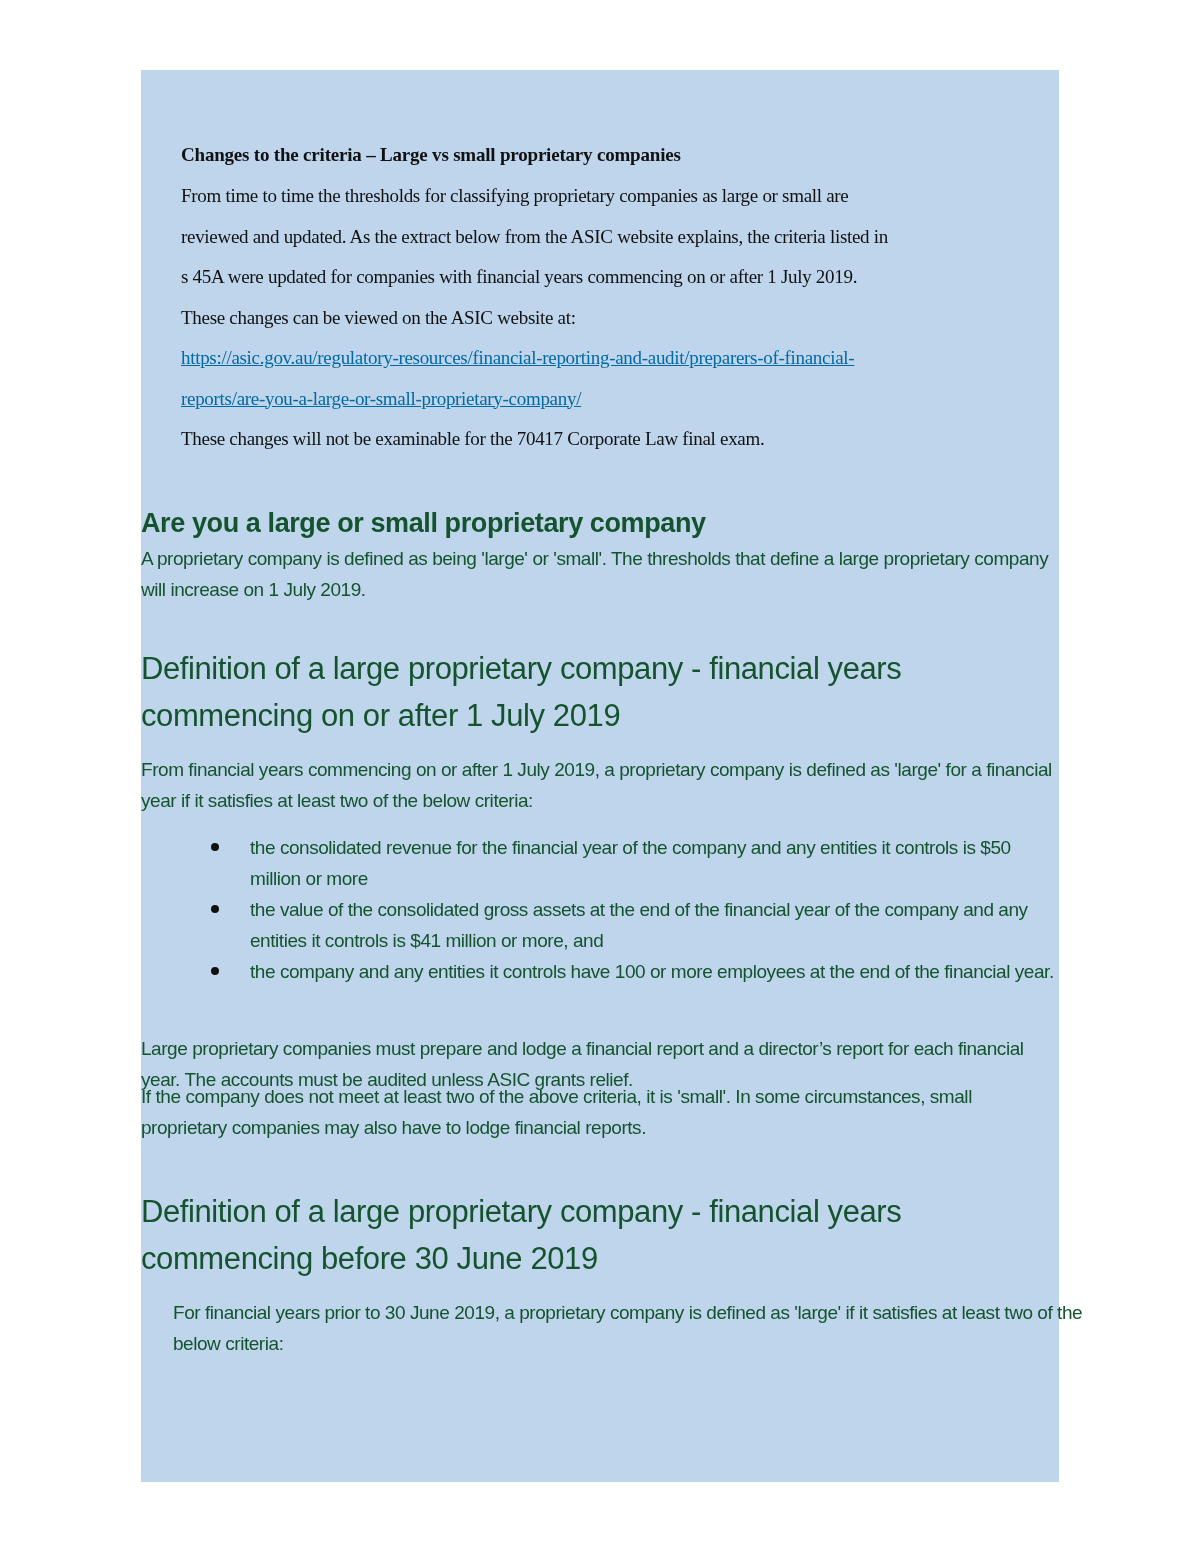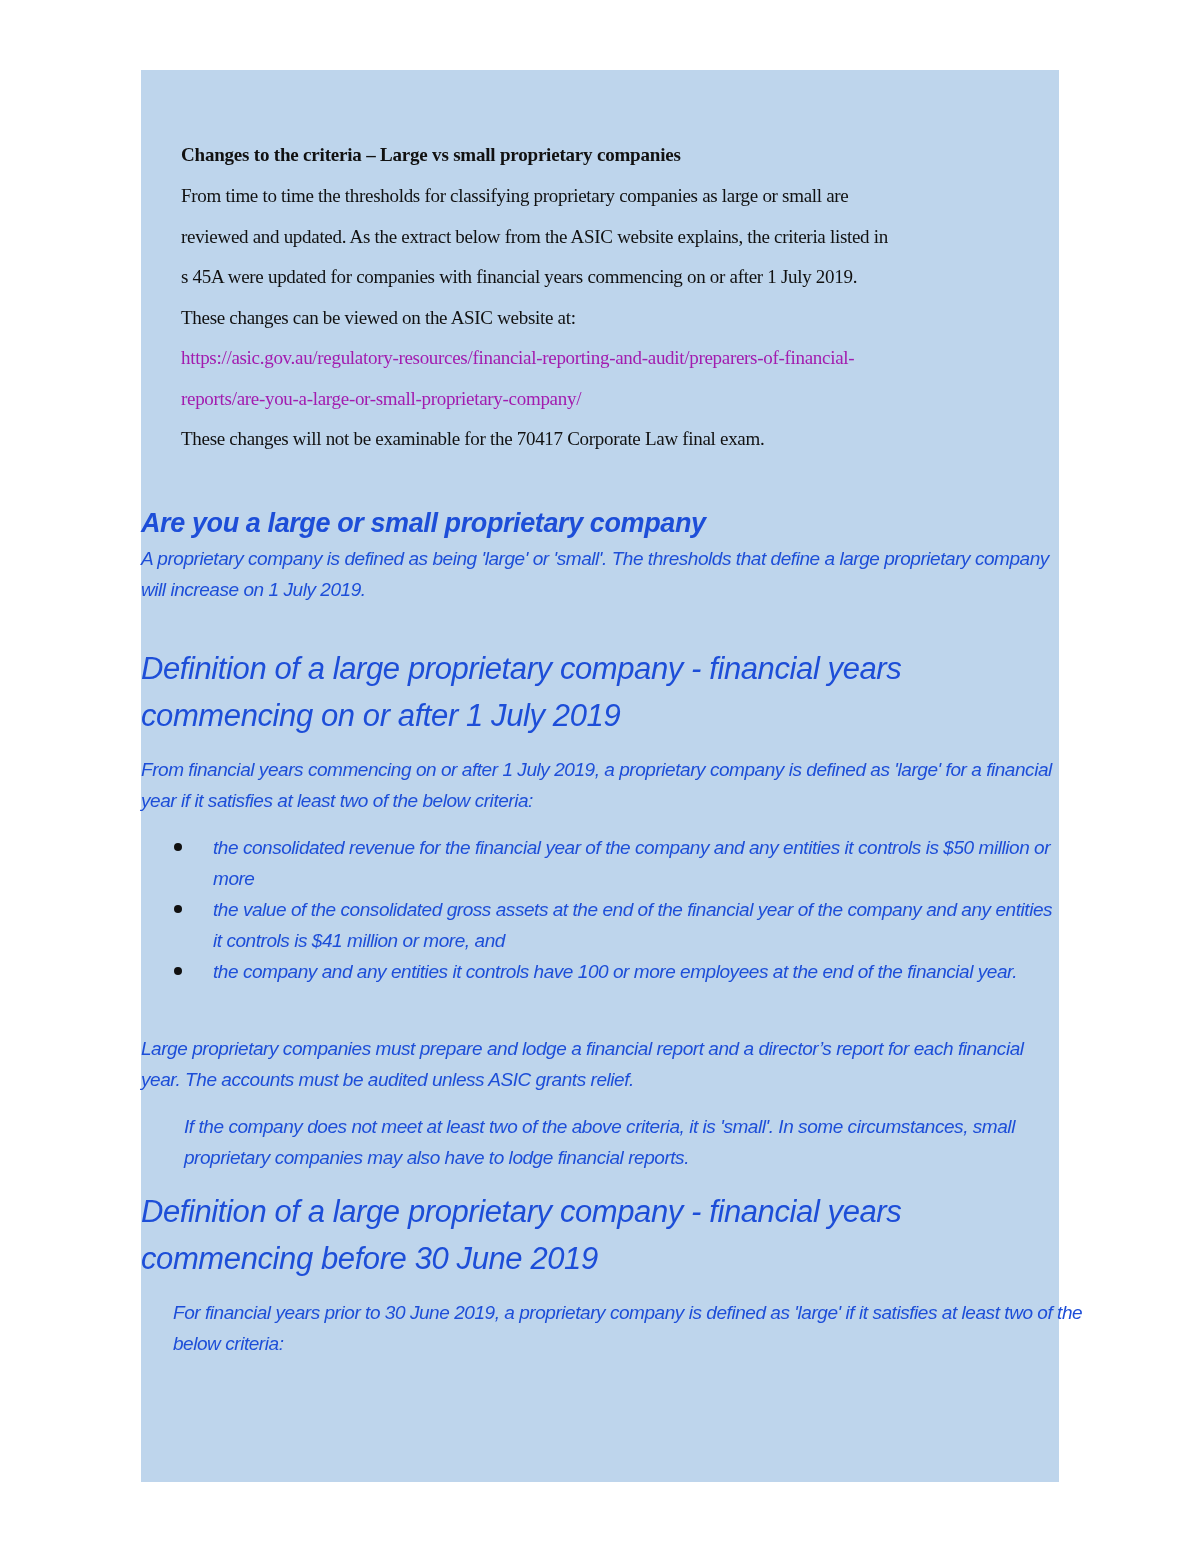--- a/index.html
+++ b/index.html
@@ -2,31 +2,31 @@
 <html><head>
   <meta charset="utf-8">
   <style>
     html, body { margin: 0; padding: 0; background: #ffffff; }
     body { width: 1200px; height: 1553px; position: relative; overflow: hidden; }
     .page {
       position: absolute; left: 141px; top: 70px; width: 918px; height: 1412px;
       background: #bed5ec;
     }
     .serif { font-family: "Liberation Serif", "DejaVu Serif", serif; color: #111; padding-left: 40px; }
-    .sans { font-family: "Liberation Sans", "DejaVu Sans", sans-serif; color: #1d4ed8; font-style: italic; }
+    .sans { font-family: "Liberation Sans", "DejaVu Sans", sans-serif; color: #14532d; }
     .block { position: absolute; left: 0; width: 918px; }
     .s-title { top: 74px; font-size: 19px; font-weight: bold; letter-spacing: -0.2px; }
     .s-line { font-size: 19px; line-height: 40.5px; letter-spacing: -0.3px; white-space: nowrap; }
     .s-para { top: 106px; }
-    .link { color: #a21caf; }
+    .link { color: #0369a1; text-decoration: underline; }
     .h1 { top: 438px; font-size: 27px; font-weight: bold; letter-spacing: -0.4px; }
     .p { font-size: 19px; line-height: 31px; letter-spacing: -0.45px; }
     .h2 { font-size: 31px; line-height: 47px; letter-spacing: -0.4px; }
     ul.bullets { position: absolute; left: 0; width: 918px; margin: 0; padding: 0; list-style: none; }
-    ul.bullets li { position: relative; padding-left: 72px; font-size: 19px; line-height: 31px; letter-spacing: -0.45px; }
+    ul.bullets li { position: relative; padding-left: 72px; font-size: 19px; line-height: 31px; letter-spacing: -0.45px; margin-left: 37px; }
     ul.bullets li .dot { position: absolute; left: 33px; top: 11px; width: 8px; height: 8px; border-radius: 50%; background: #111; }
   </style>
 </head>
 <body>
 
 <div class="page">
 
   <div class="block serif s-title">Changes to the criteria – Large vs small proprietary companies</div>
 
   <div class="block serif s-para" style="top:106px;">
@@ -52,19 +52,19 @@
   <div class="block sans p" style="top:684px;">From financial years commencing on or after 1 July 2019, a proprietary company is defined as 'large' for a financial year if it satisfies at least two of the below criteria:</div>
 
   <ul class="bullets sans" style="top:762px;">
     <li><span class="dot"></span><span>the consolidated revenue for the financial year of the company and any entities it controls is $50 million or more</span></li>
     <li><span class="dot"></span><span>the value of the consolidated gross assets at the end of the financial year of the company and any entities it controls is $41 million or more, and</span></li>
     <li><span class="dot"></span><span>the company and any entities it controls have 100 or more employees at the end of the financial year.</span></li>
   </ul>
 
   <div class="block sans p" style="top:963px;">Large proprietary companies must prepare and lodge a financial report and a director’s report for each financial year. The accounts must be audited unless ASIC grants relief.</div>
 
-  <div class="block sans p" style="top:1041px;padding-left:43px;">If the company does not meet at least two of the above criteria, it is 'small'. In some circumstances, small proprietary companies may also have to lodge financial reports.</div>
+  <div class="block sans p" style="top:1011px;">If the company does not meet at least two of the above criteria, it is 'small'. In some circumstances, small proprietary companies may also have to lodge financial reports.</div>
 
   <div class="block sans h2" style="top:1118px;">Definition of a large proprietary company - financial years commencing before 30 June 2019</div>
 
   <div class="block sans p" style="top:1227px;padding-left:32px;">For financial years prior to 30 June 2019, a proprietary company is defined as 'large' if it satisfies at least two of the below criteria:</div>
 
 </div>
 
 </body></html>

